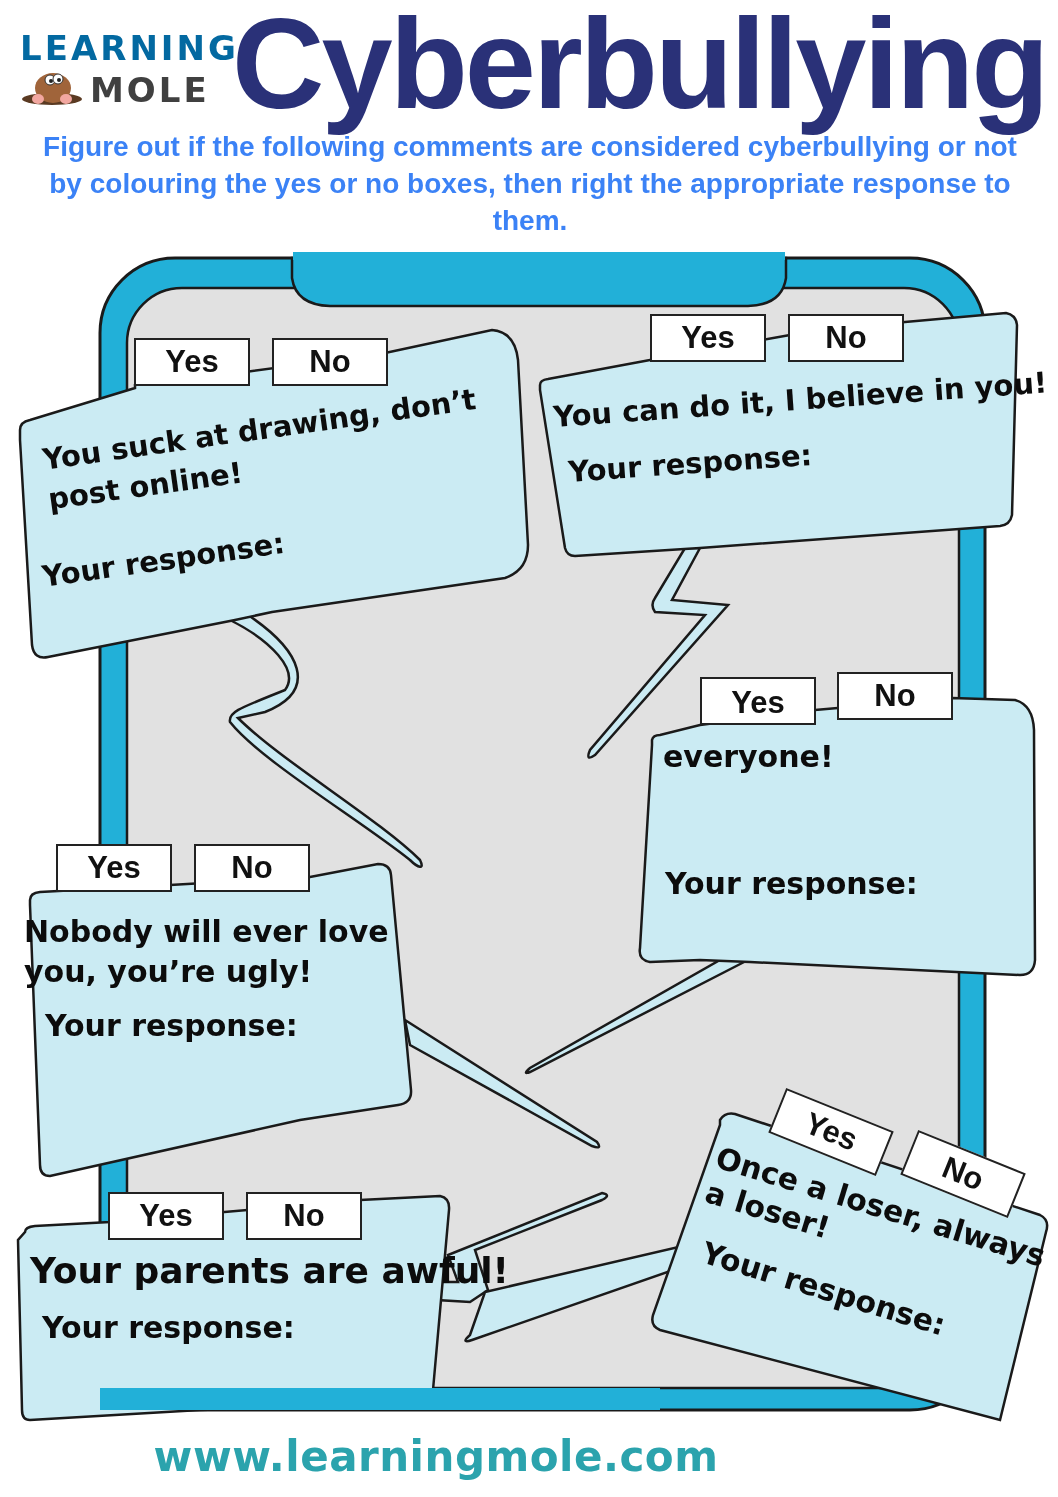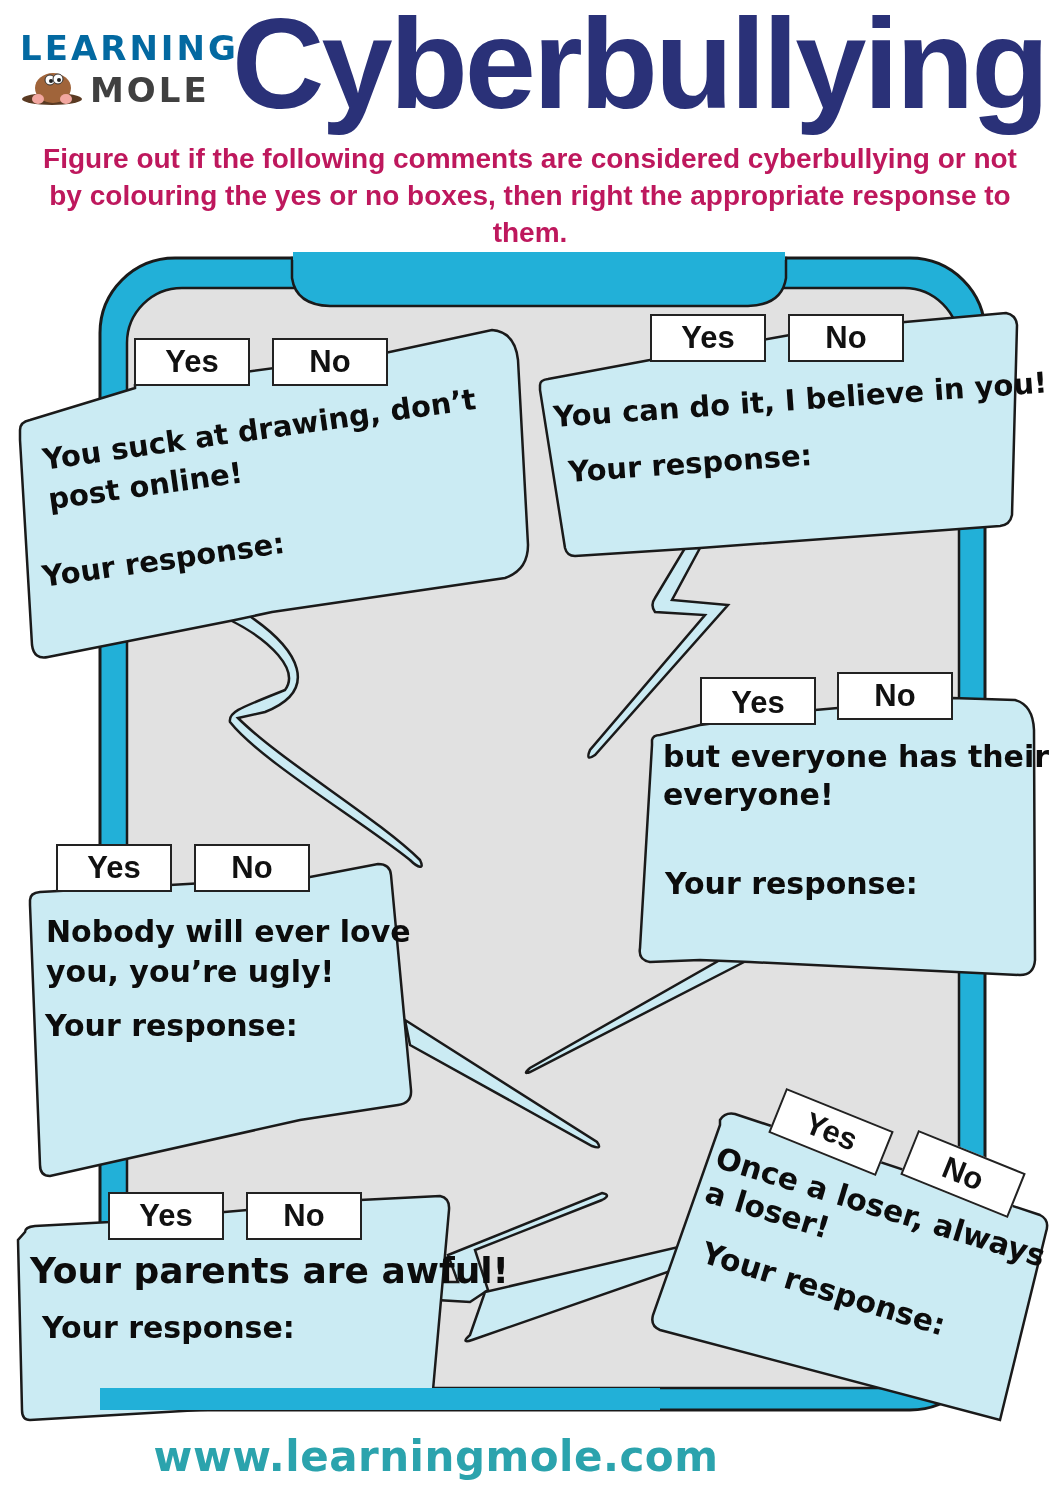--- a/index.html
+++ b/index.html
@@ -17,22 +17,22 @@
     position: absolute; left: 72px; top: 42px; font-size: 34px; font-weight: bold;
     letter-spacing: 3px; color: #404040; font-family: "DejaVu Sans", sans-serif;
   }
   .mole { position: absolute; left: 2px; top: 38px; width: 64px; height: 40px; }
   .title {
     position: absolute; left: 232px; top: -6px; font-size: 128px; font-weight: bold;
     color: #2a3178; letter-spacing: -3px; line-height: 1.1; white-space: nowrap;
     font-family: "Liberation Sans", sans-serif;
   }
   .instructions {
-    position: absolute; left: 30px; top: 140px; width: 1000px; text-align: center;
-    font-size: 28px; font-weight: bold; line-height: 37px; color: #be185d;
+    position: absolute; left: 30px; top: 128px; width: 1000px; text-align: center;
+    font-size: 28px; font-weight: bold; line-height: 37px; color: #3b82f6;
     font-family: "Liberation Sans", sans-serif;
   }
   svg.scene { position: absolute; left: 0; top: 0; }
   .bubble-text {
     position: absolute; color: #0c0c0c; font-weight: bold;
     font-family: "DejaVu Sans", sans-serif; transform-origin: left top; white-space: nowrap;
   }
   .yn {
     position: absolute; background: #fff; border: 2px solid #222; box-sizing: border-box;
     text-align: center; font-weight: bold; font-size: 31px; color: #111;
@@ -109,28 +109,27 @@
 <div class="bubble-text" style="left:40px;top:560px;font-size:29px;transform:rotate(-8deg);">Your response:</div>
 
 <div class="yn" style="left:650px;top:314px;width:116px;height:48px;line-height:44px;">Yes</div>
 <div class="yn" style="left:788px;top:314px;width:116px;height:48px;line-height:44px;">No</div>
 <div class="bubble-text" style="left:552px;top:400px;font-size:29px;transform:rotate(-4deg);">You can do it, I believe in you!</div>
 <div class="bubble-text" style="left:567px;top:455px;font-size:29px;transform:rotate(-4deg);">Your response:</div>
 
 <div class="yn" style="left:700px;top:677px;width:116px;height:48px;line-height:48px;">Yes</div>
 <div class="yn" style="left:837px;top:672px;width:116px;height:48px;line-height:44px;">No</div>
 <div class="bubble-text" style="left:663px;top:738px;font-size:30px;line-height:38px;">
-  <div>but everyone has their</div>
   <div>everyone!</div>
 </div>
 <div class="bubble-text" style="left:665px;top:866px;font-size:30px;">Your response:</div>
 
 <div class="yn" style="left:56px;top:844px;width:116px;height:48px;line-height:44px;">Yes</div>
 <div class="yn" style="left:194px;top:844px;width:116px;height:48px;line-height:44px;">No</div>
-<div class="bubble-text" style="left:46px;top:912px;font-size:30px;line-height:40px;">
+<div class="bubble-text" style="left:24px;top:912px;font-size:30px;line-height:40px;">
   <div>Nobody will ever love</div>
   <div>you, you’re ugly!</div>
 </div>
 <div class="bubble-text" style="left:45px;top:1008px;font-size:30px;">Your response:</div>
 
 <div class="yn" style="left:108px;top:1192px;width:116px;height:48px;line-height:44px;">Yes</div>
 <div class="yn" style="left:246px;top:1192px;width:116px;height:48px;line-height:44px;">No</div>
 <div class="bubble-text" style="left:30px;top:1250px;font-size:36px;">Your parents are awful!</div>
 <div class="bubble-text" style="left:42px;top:1310px;font-size:30px;">Your response:</div>
 

